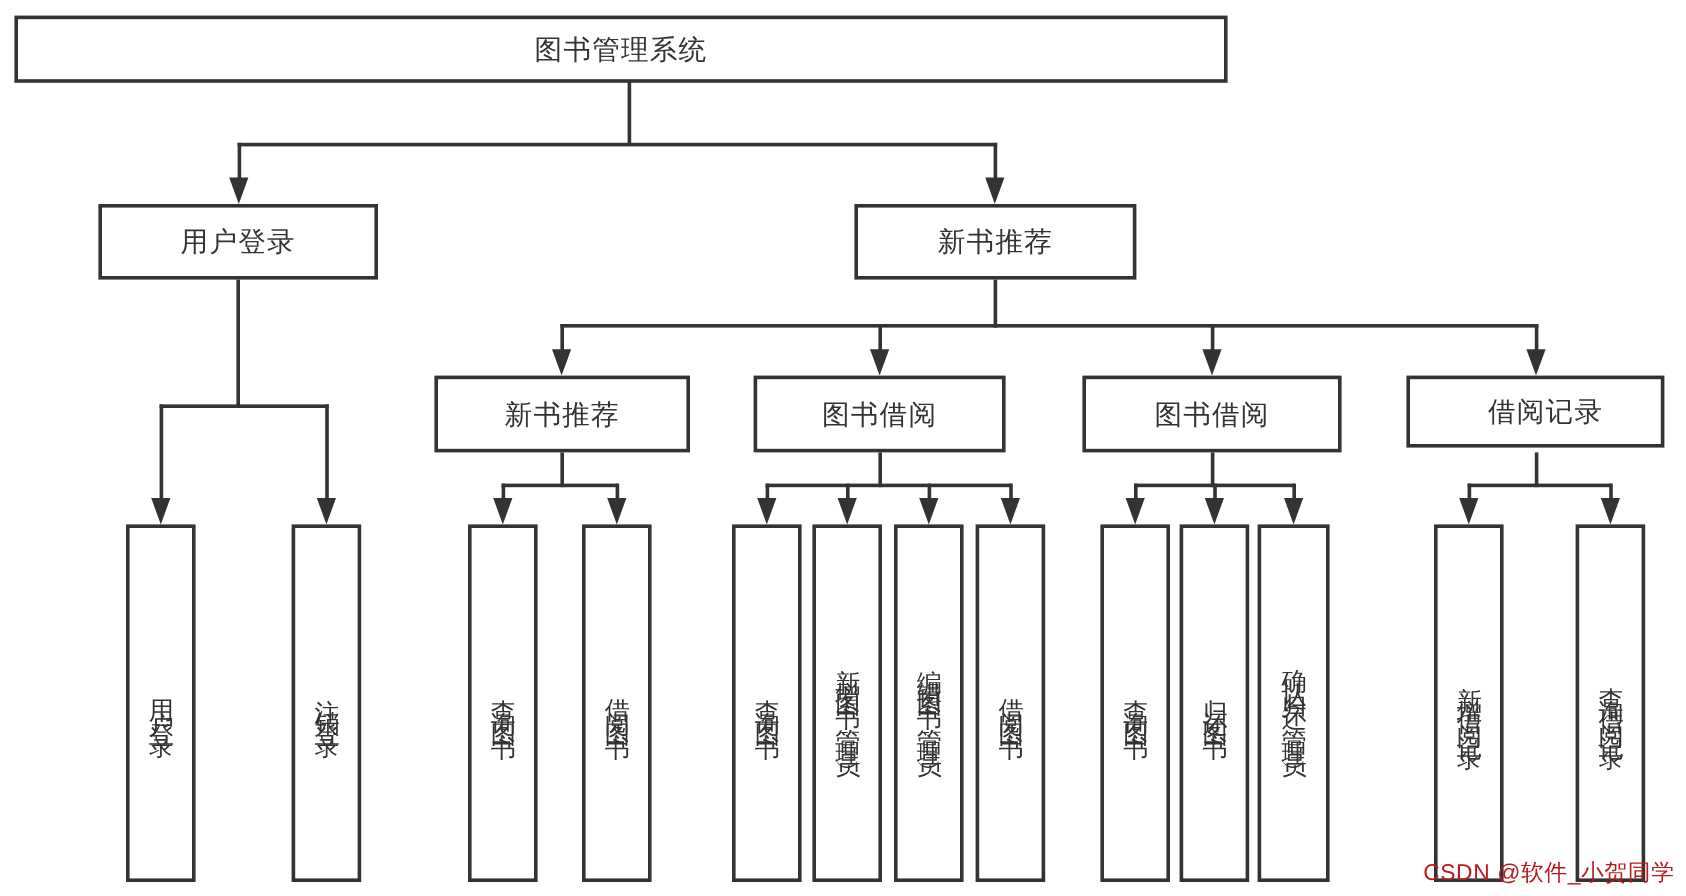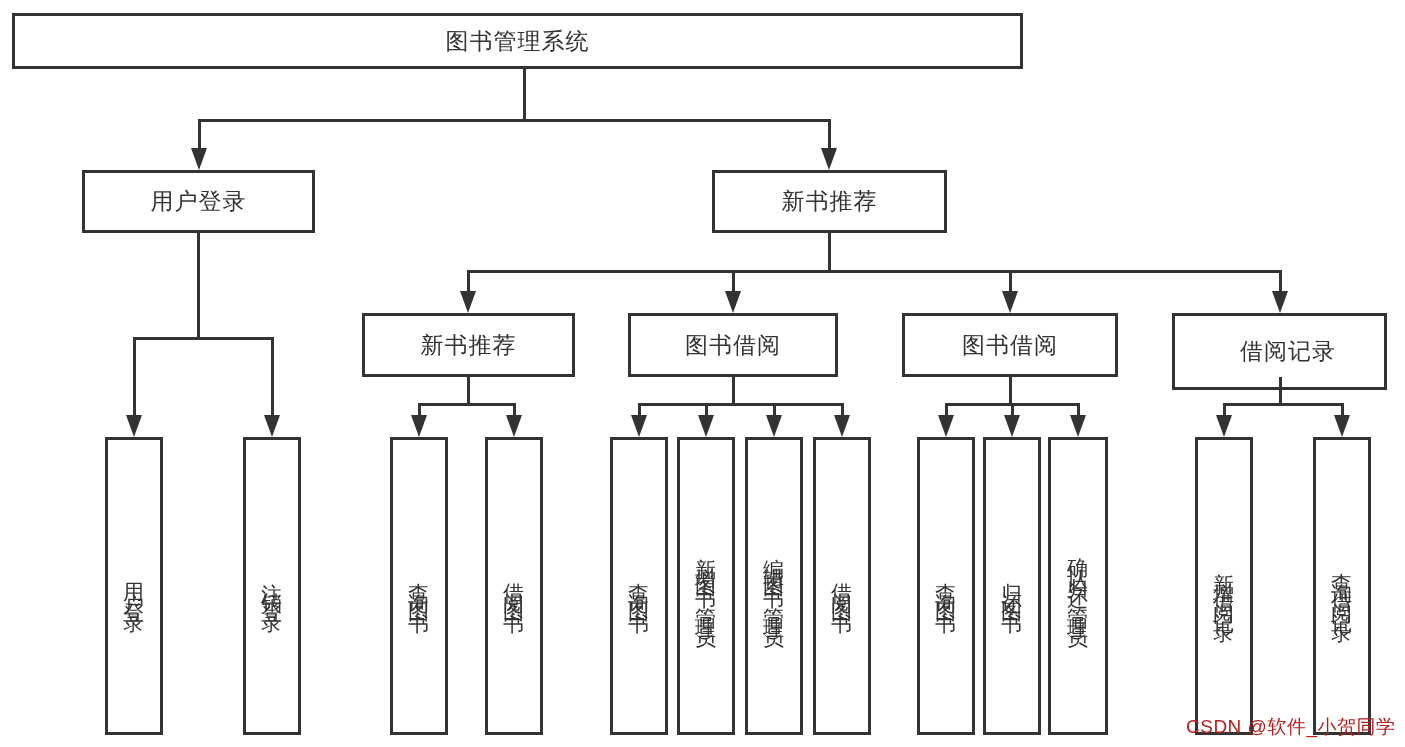--- a/index.html
+++ b/index.html
@@ -73,21 +73,21 @@
 
   <div class="box hbox" style="left:628px;top:313px;width:210px;height:64px;">
     <span>图书借阅</span>
   </div>
   <div class="box hbox" style="left:362px;top:313px;width:213px;height:64px;">
     <span>新书推荐</span>
   </div>
   <div class="box hbox" style="left:902px;top:313px;width:216px;height:64px;">
     <span>图书借阅</span>
   </div>
-  <div class="box hbox" style="left:1172px;top:313px;width:215px;height:77px;padding-left:17px;">
+  <div class="box hbox" style="left:1172px;top:313px;width:215px;height:60px;padding-left:17px;">
     <span>借阅记录</span>
   </div>
 
   <div class="vline" style="left:467px;top:377px;height:29px;"></div>
   <div class="hline" style="left:418px;top:403px;width:97px;"></div>
   <div class="vline" style="left:418px;top:403px;height:14px;"></div>
   <div class="arrow" style="left:411px;top:415px;"></div>
   <div class="vline" style="left:513px;top:403px;height:14px;"></div>
   <div class="arrow" style="left:506px;top:415px;"></div>
 

